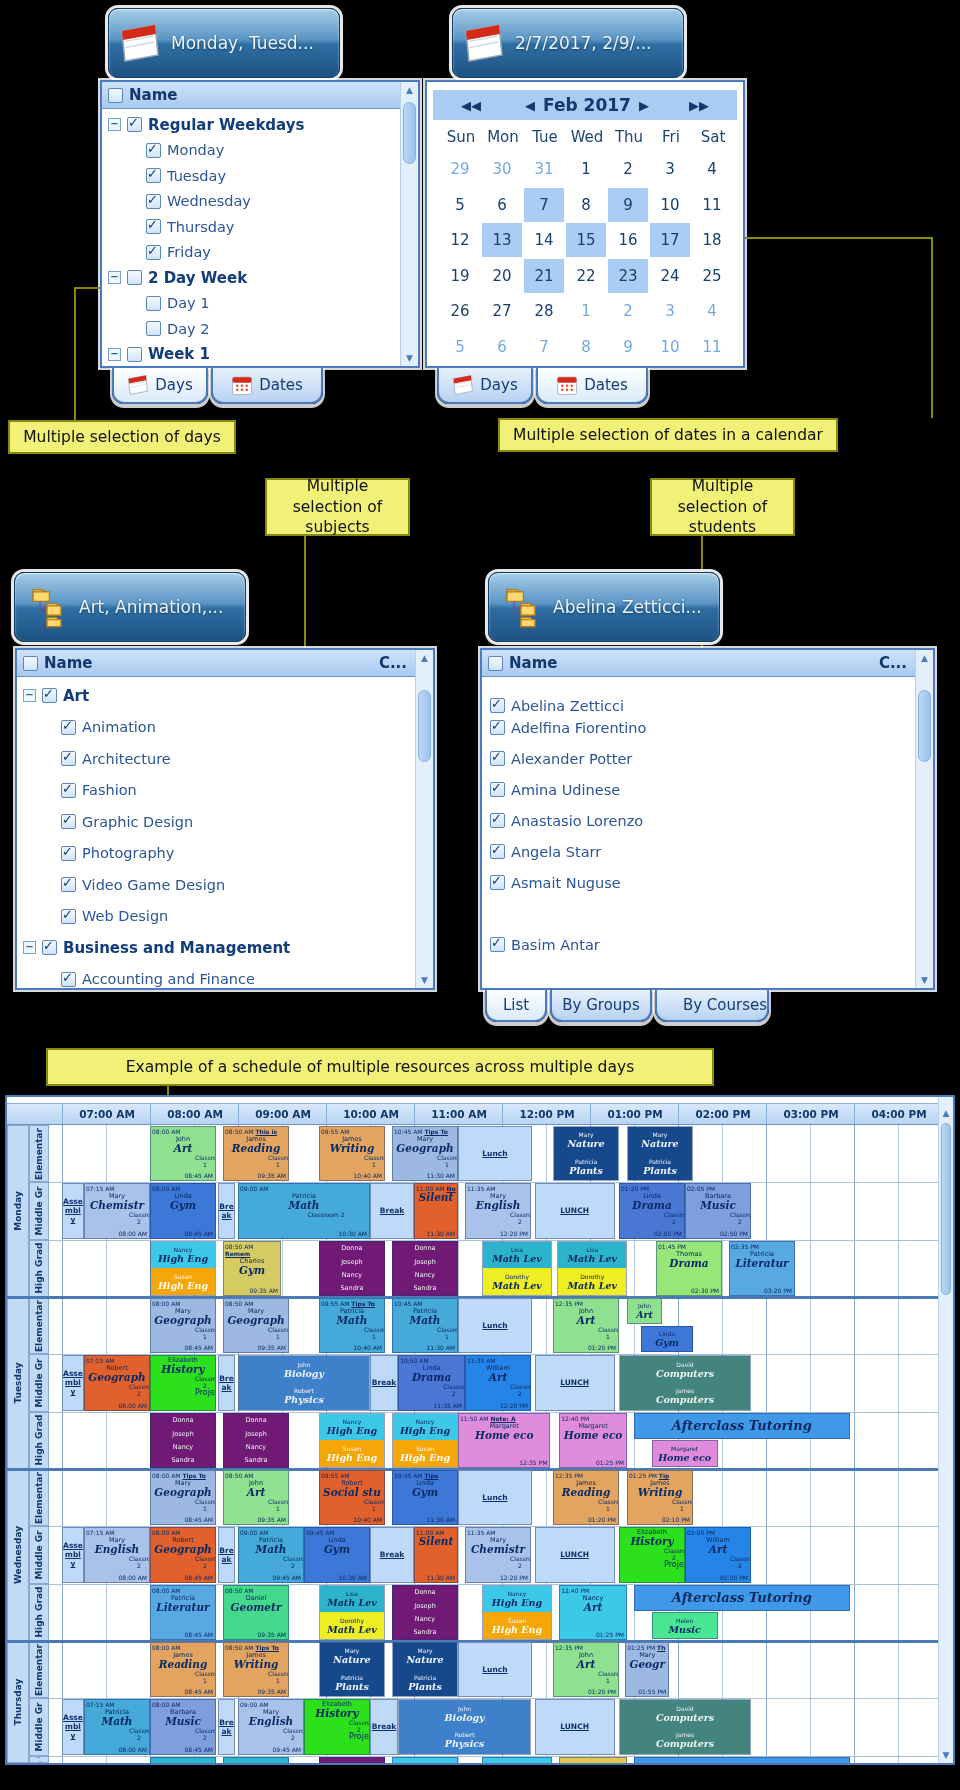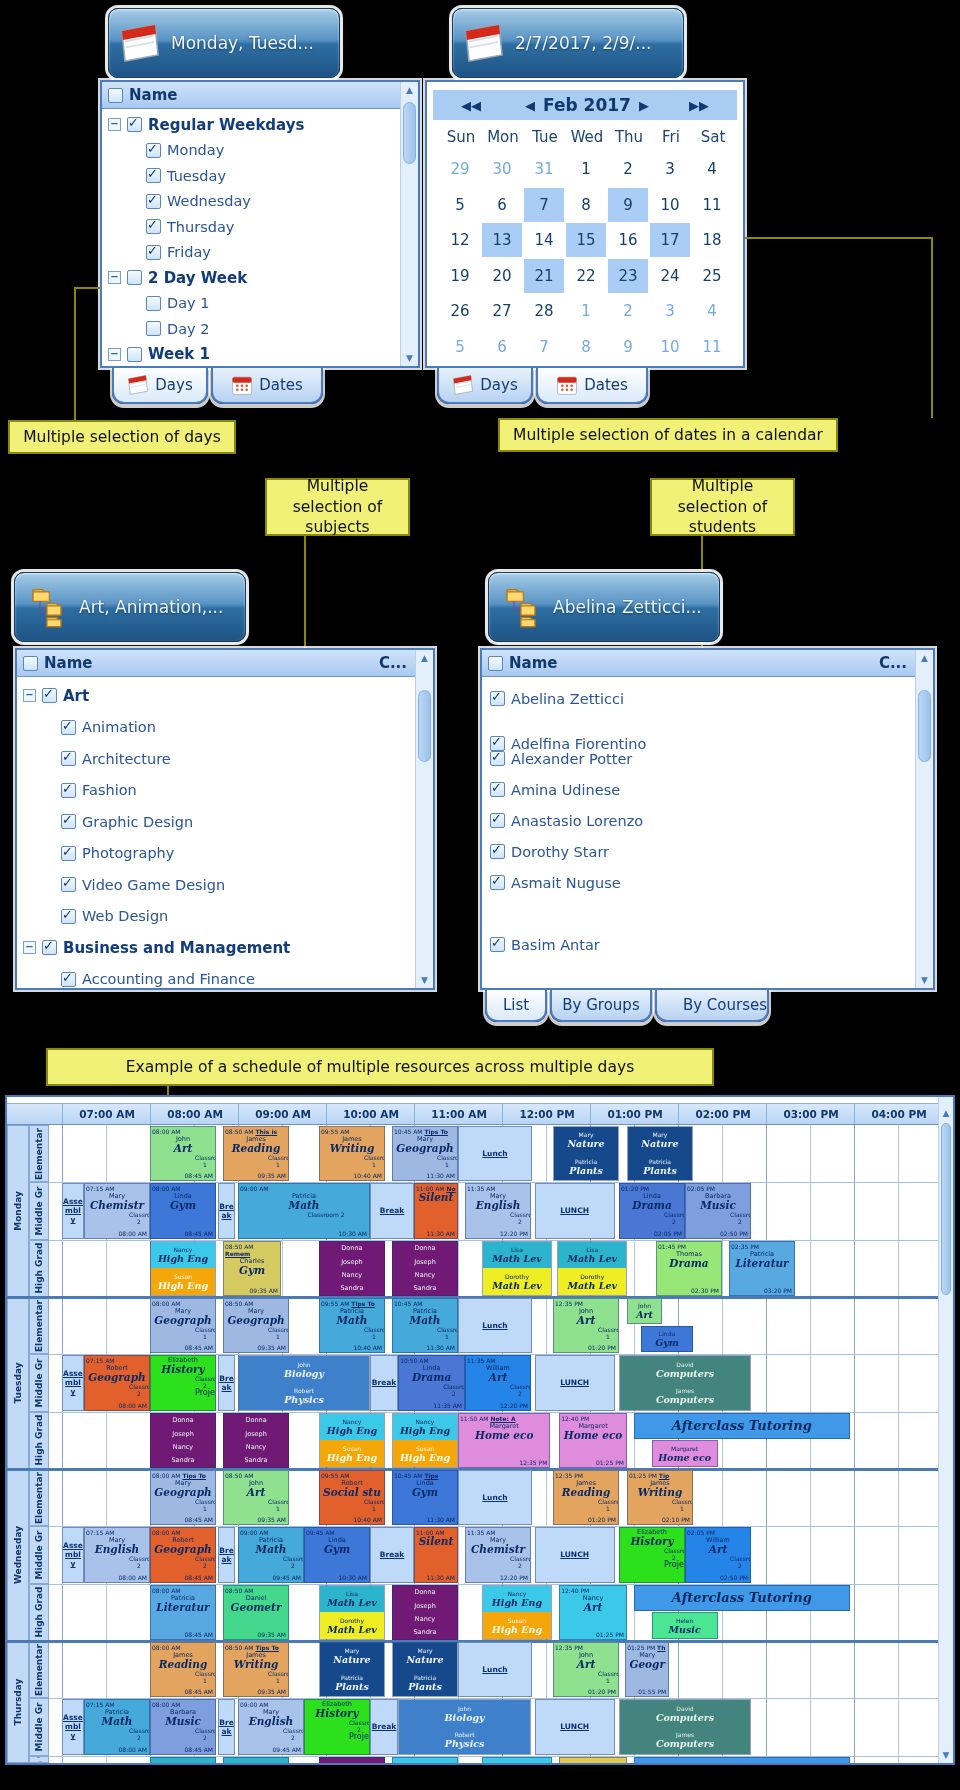--- a/index.html
+++ b/index.html
@@ -385,43 +385,43 @@
     </svg>
   <span class="lbl">Abelina Zetticci...</span>
 </div>
 <div class="panel" style="left:480px;top:648px;width:455px;height:342px;">
   <div class="phead">
     <span class="cb" style="margin-left:6px"></span>
     <span class="cname">Name</span>
     <span class="ccol">C...</span>
   </div>
   <div id="students-list" class="abs" style="left:0;top:26px;right:18px;bottom:0;overflow:hidden;">
-      <div class="trow" style="top: 7px; height: 31px; text-align: center;">
+      <div class="trow" style="top: 14px; height: 31px; text-align: center;">
         <div class="cb checked" style="margin-left: 8px;"></div>
         <span>Abelina Zetticci</span>
       </div>
-      <div class="trow" style="top: 52px; height: 31px;">
+      <div class="trow" style="top: 36px; height: 31px;">
         <div class="cb checked" style="margin-left: 8px;"></div>
         <span>Adelfina Fiorentino</span>
       </div>
       <div class="trow" style="top: 67px; height: 31px;">
         <div class="cb checked" style="margin-left: 8px;"></div>
         <span>Alexander Potter</span>
       </div>
       <div class="trow" style="top: 98px; height: 31px;">
         <div class="cb checked" style="margin-left: 8px;"></div>
         <span>Amina Udinese</span>
       </div>
       <div class="trow" style="top: 129px; height: 31px;">
         <div class="cb checked" style="margin-left: 8px;"></div>
         <span>Anastasio Lorenzo</span>
       </div>
       <div class="trow" style="top: 160px; height: 31px;">
         <div class="cb checked" style="margin-left: 8px;"></div>
-        <span>Dorothy Starr</span>
+        <span>Angela Starr</span>
       </div>
       <div class="trow" style="top: 191px; height: 31px;">
         <div class="cb checked" style="margin-left: 8px;"></div>
         <span>Asmait Nuguse</span>
       </div>
       <div class="trow" style="top: 253px; height: 31px;">
         <div class="cb checked" style="margin-left: 8px;"></div>
         <span>Basim Antar</span>
       </div>
     </div>

